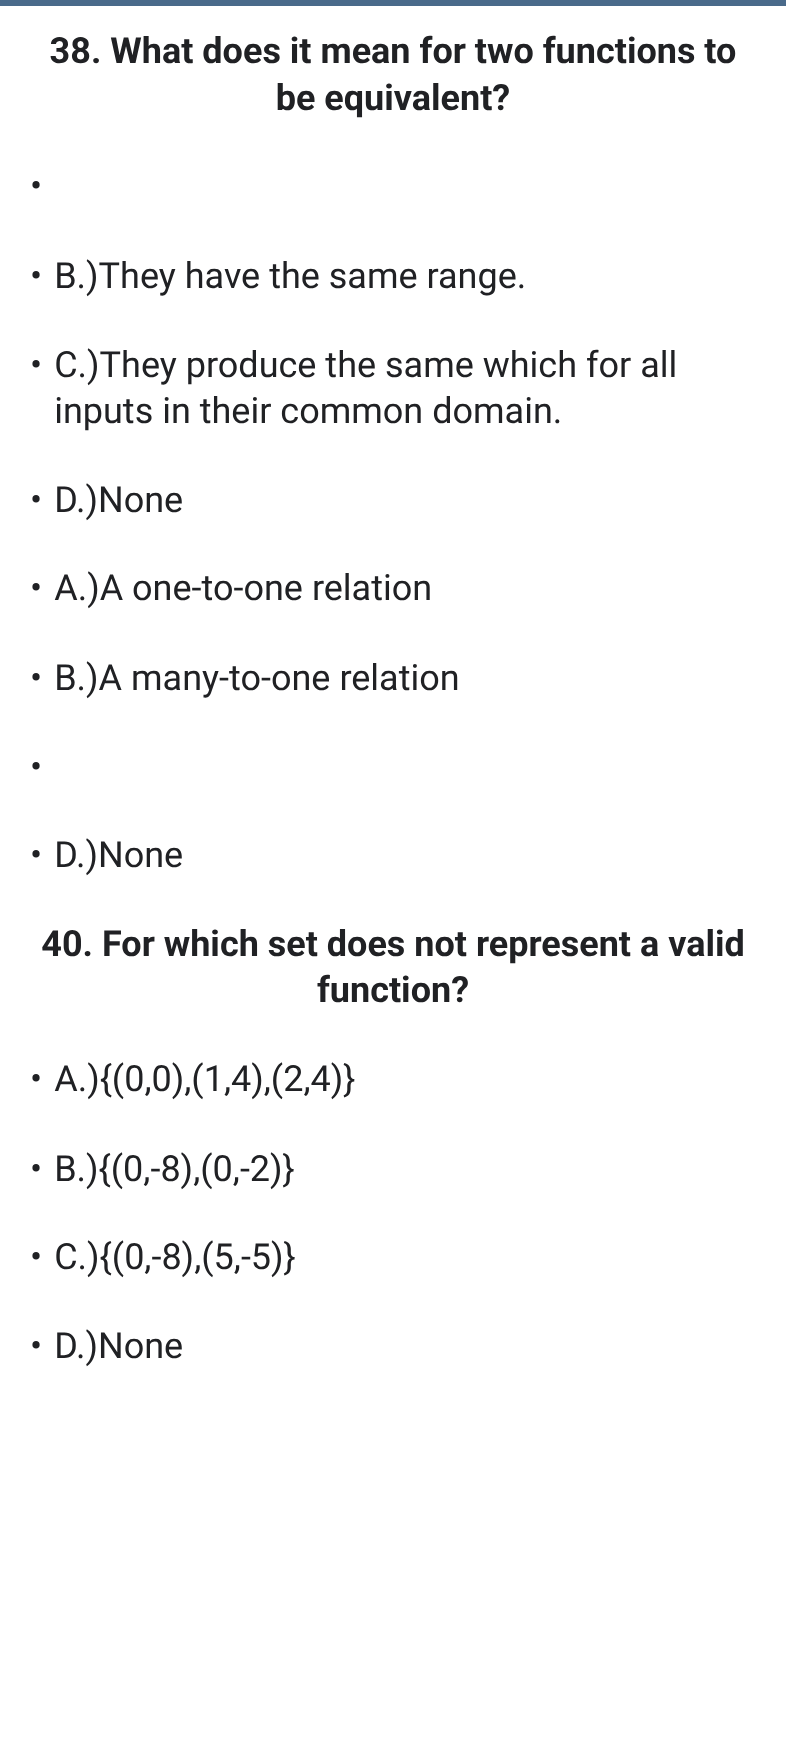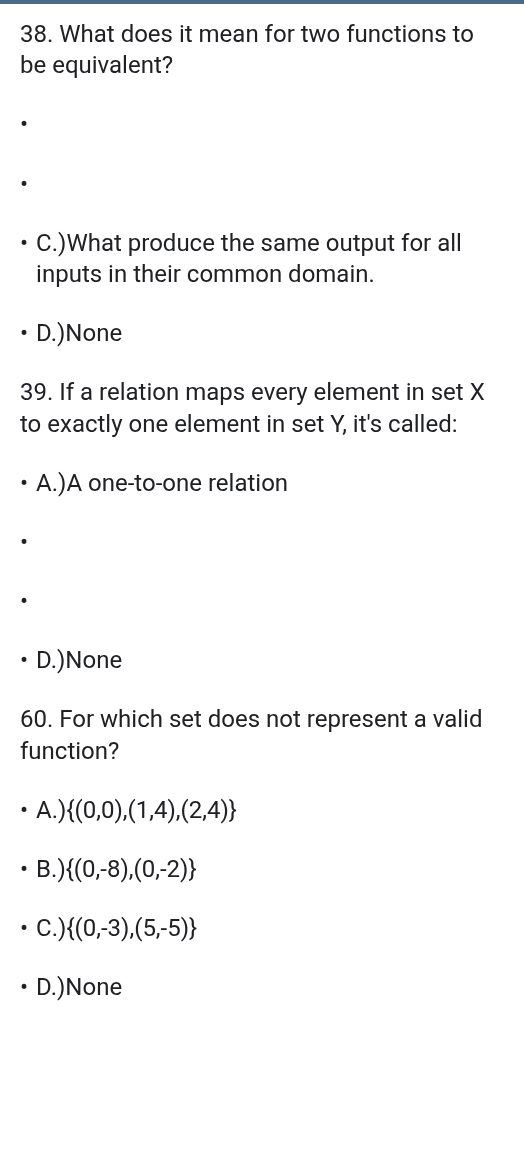--- a/index.html
+++ b/index.html
@@ -16,21 +16,22 @@
       padding: 15px 20px 30px 20px;
     }
     .question-block {
       margin-bottom: 28px;
     }
     .question-text {
       font-size: 24px;
       line-height: 1.3;
       color: #202124;
       margin-bottom: 28px;
-      font-weight: 400;
+      font-weight: 700;
+      text-align: center;
     }
     .option {
       font-size: 24px;
       line-height: 1.3;
       color: #202124;
       margin-bottom: 28px;
       display: flex;
       align-items: flex-start;
     }
     .option:last-child {
@@ -48,60 +49,61 @@
 </head>
 <body>
 
 <div class="question-block">
   <div class="question-text">38. What does it mean for two functions to be equivalent?</div>
   <div class="option">
     <span class="bullet">•</span>
   </div>
   <div class="option">
     <span class="bullet">•</span>
+    <span class="option-text">B.)They have the same range.</span>
   </div>
   <div class="option">
     <span class="bullet">•</span>
-    <span class="option-text">C.)What produce the same output for all inputs in their common domain.</span>
+    <span class="option-text">C.)They produce the same which for all inputs in their common domain.</span>
   </div>
   <div class="option">
     <span class="bullet">•</span>
     <span class="option-text">D.)None</span>
   </div>
 </div>
 
 <div class="question-block">
-  <div class="question-text">39. If a relation maps every element in set X to exactly one element in set Y, it's called:</div>
   <div class="option">
     <span class="bullet">•</span>
     <span class="option-text">A.)A one-to-one relation</span>
   </div>
   <div class="option">
     <span class="bullet">•</span>
+    <span class="option-text">B.)A many-to-one relation</span>
   </div>
   <div class="option">
     <span class="bullet">•</span>
   </div>
   <div class="option">
     <span class="bullet">•</span>
     <span class="option-text">D.)None</span>
   </div>
 </div>
 
 <div class="question-block">
-  <div class="question-text">60. For which set does not represent a valid function?</div>
+  <div class="question-text">40. For which set does not represent a valid function?</div>
   <div class="option">
     <span class="bullet">•</span>
     <span class="option-text">A.){(0,0),(1,4),(2,4)}</span>
   </div>
   <div class="option">
     <span class="bullet">•</span>
     <span class="option-text">B.){(0,-8),(0,-2)}</span>
   </div>
   <div class="option">
     <span class="bullet">•</span>
-    <span class="option-text">C.){(0,-3),(5,-5)}</span>
+    <span class="option-text">C.){(0,-8),(5,-5)}</span>
   </div>
   <div class="option">
     <span class="bullet">•</span>
     <span class="option-text">D.)None</span>
   </div>
 </div>
 
 </body></html>

